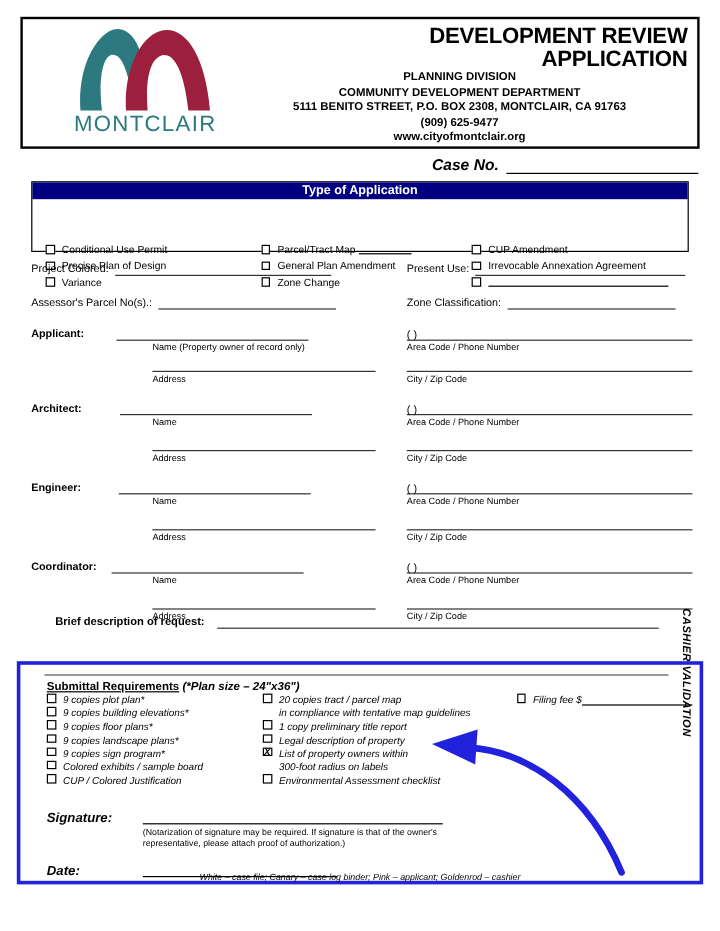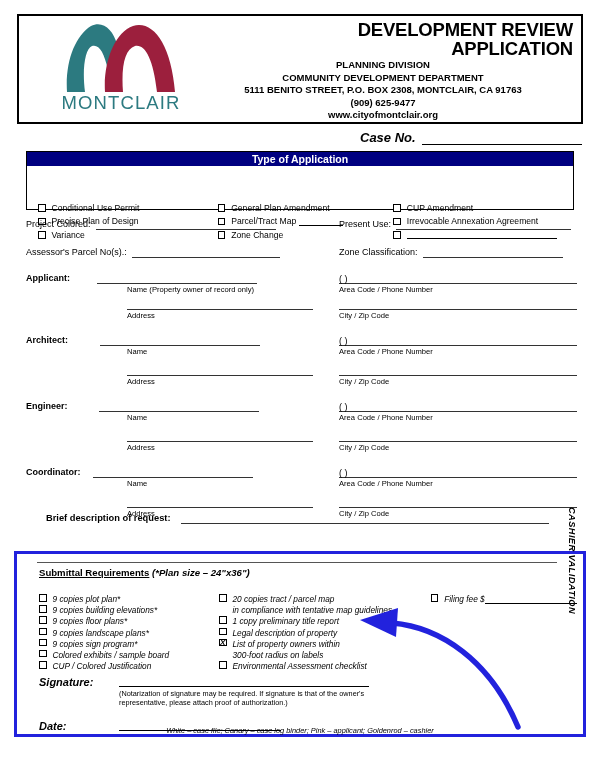--- a/index.html
+++ b/index.html
@@ -57,21 +57,21 @@
   
   .paren{position:relative;}
   .paren .pp{position:absolute;left:0;bottom:0px;font-size:9px;line-height:10px;}
 
   
   .blue-box{position:absolute;left:14px;top:551px;width:572px;height:186px;
             border:3px solid #2222dd;box-sizing:border-box;background:#fff;}
   .topline{position:absolute;left:20px;top:8px;width:520px;border-top:1.2px solid #555;}
   .sub-title{position:absolute;left:22px;top:13px;font-size:9.6px;font-weight:bold;font-style:italic;}
   .sub-title .u{text-decoration:underline;font-style:normal;}
-  .req-cols{position:absolute;left:22px;top:40px;width:540px;display:flex;}
+  .req-cols{position:absolute;left:22px;top:24px;width:540px;display:flex;}
   .rq-col.a{width:182px;}
   .rq-col.b{width:214px;}
   .rq-col.c{width:150px;}
   .rq-row{display:flex;align-items:flex-start;height:11.2px;
           font-size:8.3px;font-style:italic;}
   .rq-row .tx{line-height:11px;}
   .rq-cont{font-size:8.3px;font-style:italic;line-height:11px;height:11.2px;padding-left:13.5px;}
   .fee-ln{display:inline-block;border-bottom:1px solid #000;width:92px;height:9px;}
 
   .sig-row{position:absolute;left:22px;top:118px;width:430px;}
@@ -129,26 +129,26 @@
         <span>Precise Plan of Design</span>
       </div>
       <div class="toa-row">
         <span class="cb"></span>
         <span>Variance</span>
       </div>
     </div>
     <div class="toa-col c2">
       <div class="toa-row">
         <span class="cb"></span>
-        <span>General Plan Amendment</span>
-      </div>
-      <div class="toa-row">
-        <span class="cb"></span>
         <span>Parcel/Tract Map</span>
         <span class="ul-short"></span>
+      </div>
+      <div class="toa-row">
+        <span class="cb"></span>
+        <span>General Plan Amendment</span>
       </div>
       <div class="toa-row">
         <span class="cb"></span>
         <span>Zone Change</span>
       </div>
     </div>
     <div class="toa-col c3">
       <div class="toa-row">
         <span class="cb"></span>
         <span>CUP Amendment</span>

